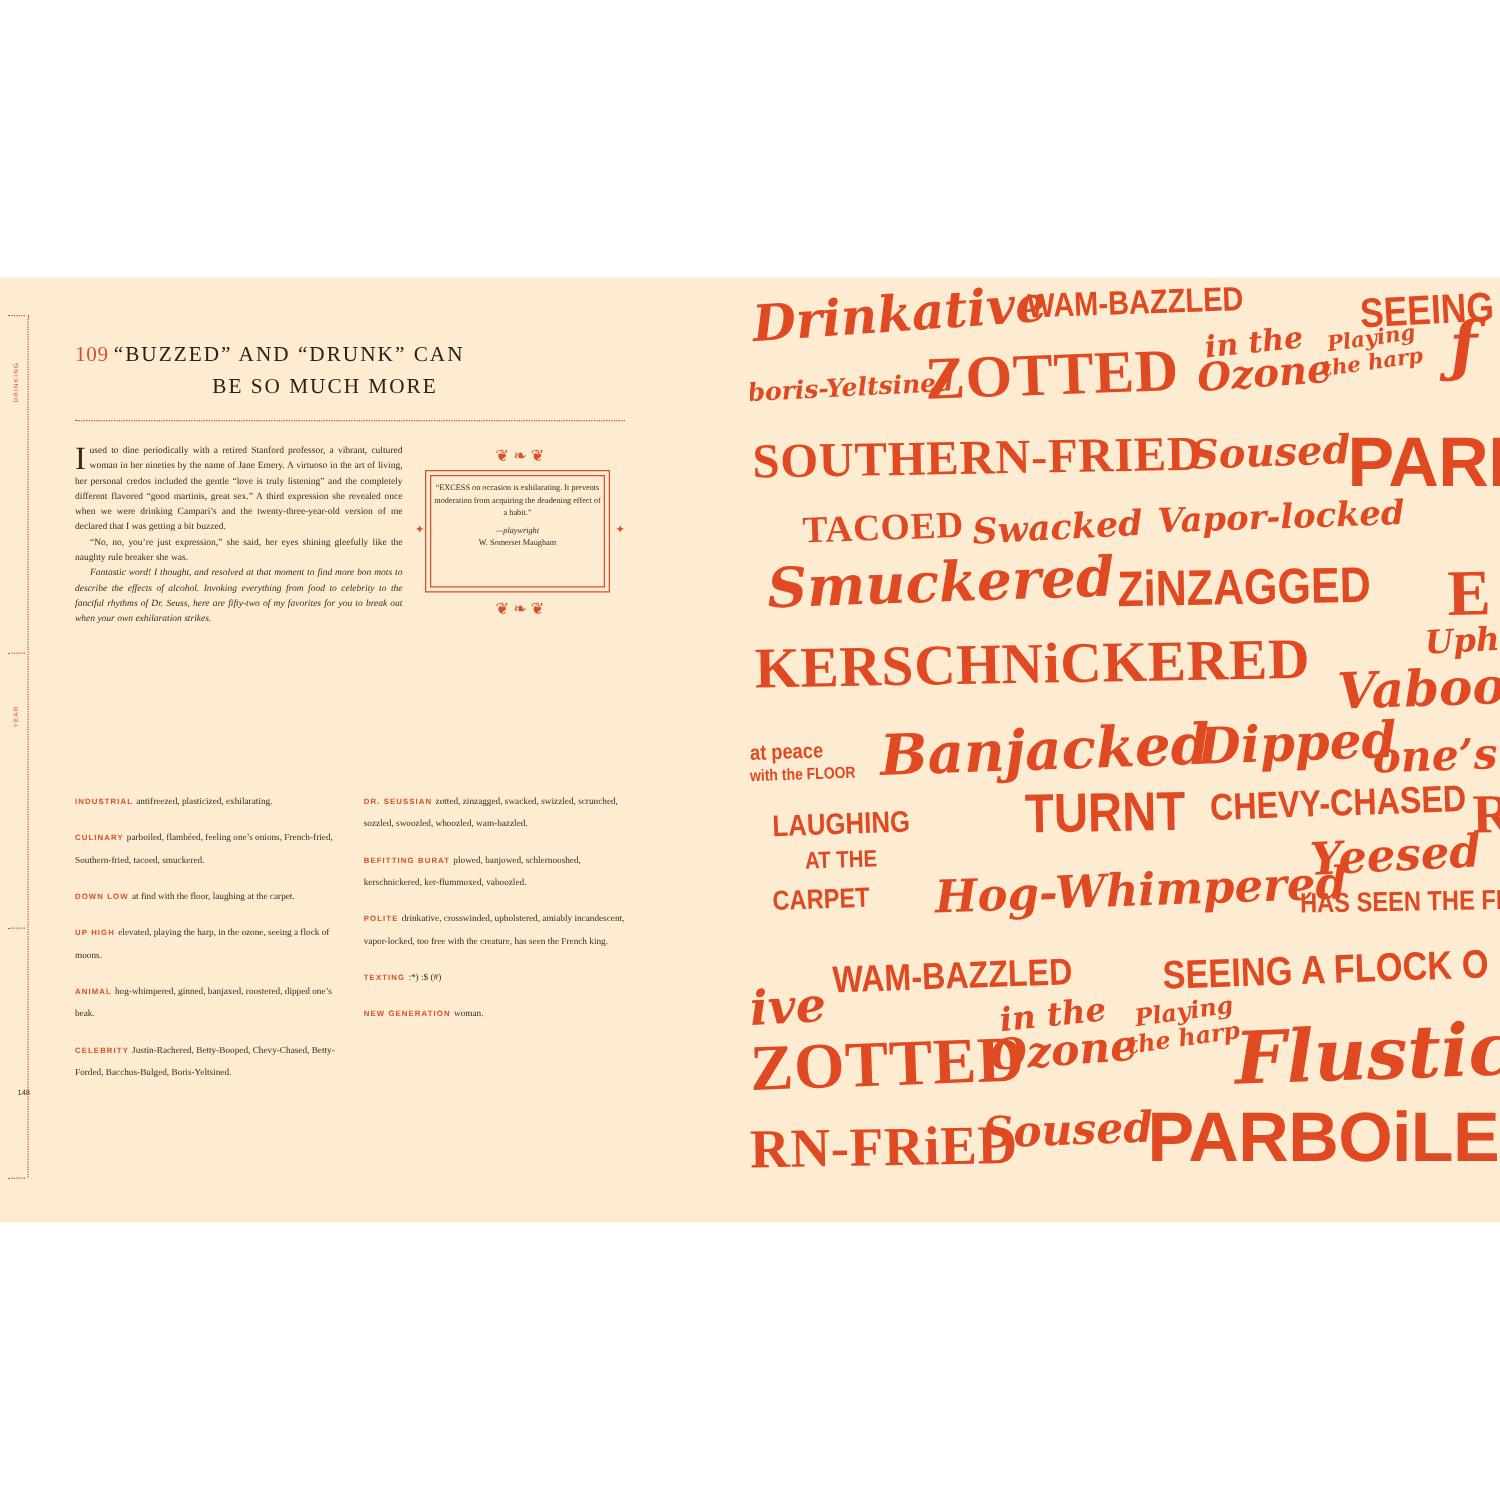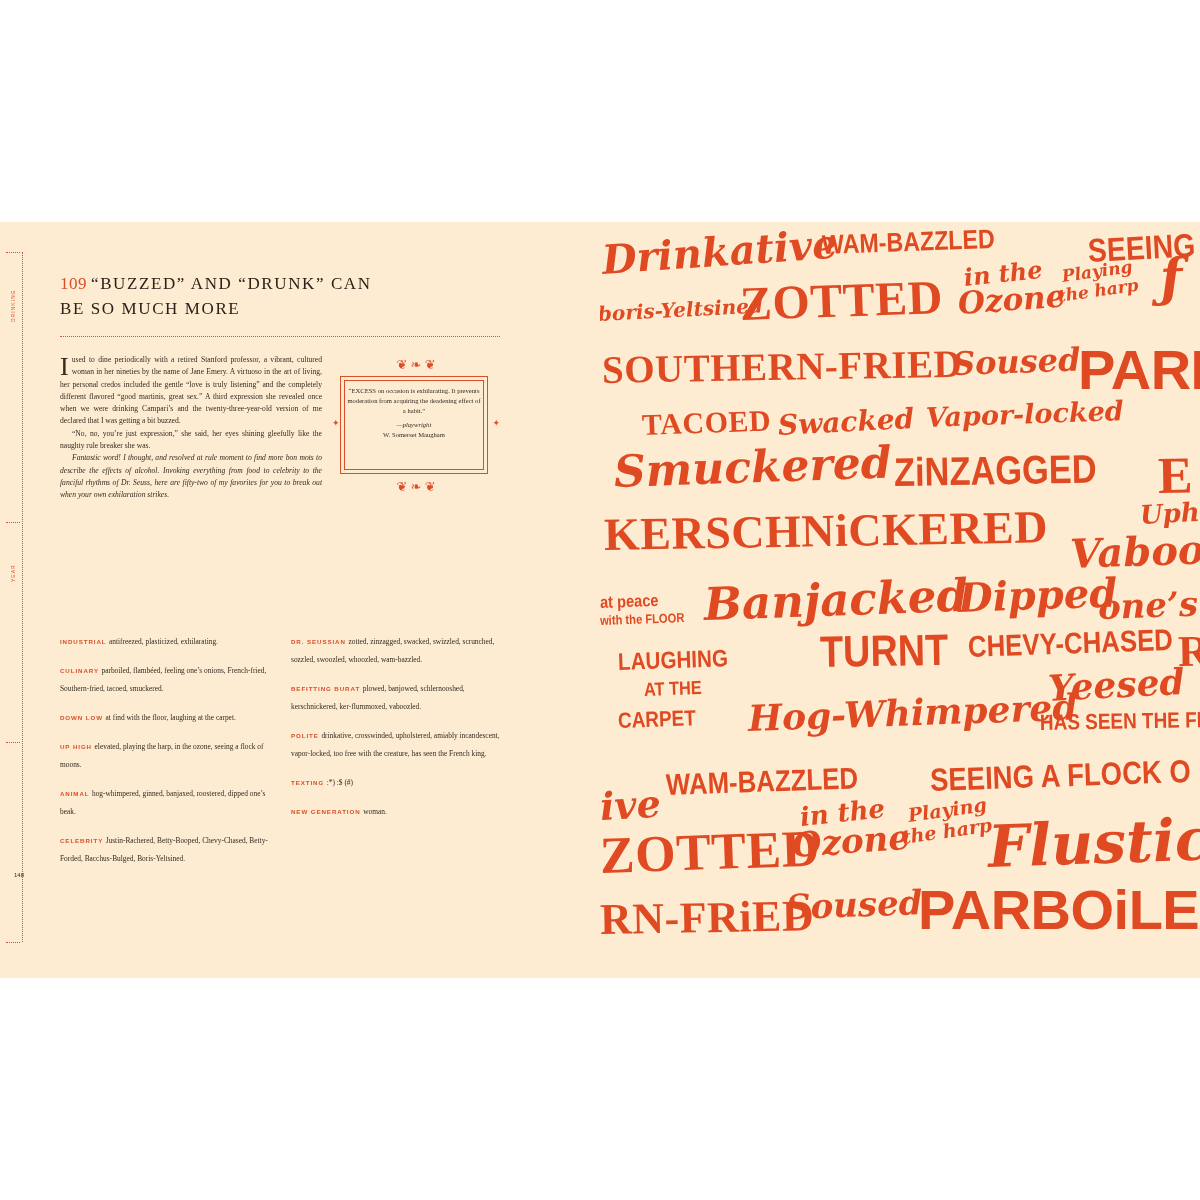--- a/index.html
+++ b/index.html
@@ -91,21 +91,21 @@
     font-size: 17px;
     letter-spacing: 1.6px;
     font-weight: normal;
   }
 
   #chapter-title-line2 {
     color: #2b2118;
     font-family: "Liberation Serif", serif;
     font-size: 17px;
     letter-spacing: 1.6px;
-    text-align: left;
+    text-align: center;
     margin-top: 5px;
     padding-right: 40px;
   }
 
   #head-rule {
     position: absolute;
     left: 60px;
     top: 114px;
     width: 440px;
     height: 0;
@@ -322,21 +322,21 @@
           <div id="quote-text">
             <span>“EXCESS on occasion is exhilarating. It prevents moderation from acquiring the deadening effect of a habit.”</span>
             <span id="quote-attr">—playwright</span>
             <span id="quote-name">W. Somerset Maugham</span>
           </div>
           <div class="orn orn-bot" style="top:126px;">❦&nbsp;❧&nbsp;❦</div>
         </div>
 
         <p class="first"><span class="dropcap">I</span><span>used to dine periodically with a retired Stanford professor, a vibrant, cultured woman in her nineties by the name of Jane Emery. A virtuoso in the art of living, her personal credos included the gentle “love is truly listening” and the completely different flavored “good martinis, great sex.” A third expression she revealed once when we were drinking Campari’s and the twenty-three-year-old version of me declared that I was getting a bit buzzed.</span></p>
         <p>“No, no, you’re just expression,” she said, her eyes shining gleefully like the naughty rule breaker she was.</p>
-        <p class="ital">Fantastic word! I thought, and resolved at rule moment to find more bon mots to describe the effects of alcohol. Invoking everything from food to celebrity to the fanciful rhythms of Dr. Seuss, here are fifty-two of my favorites for you to break out when your own exhilaration strikes.</p>
+        <p class="ital">Fantastic word! I thought, and resolved at that moment to find more bon mots to describe the effects of alcohol. Invoking everything from food to celebrity to the fanciful rhythms of Dr. Seuss, here are fifty-two of my favorites for you to break out when your own exhilaration strikes.</p>
       </div>
 
       <div id="glossary">
         <div class="gcol" id="gcol-left">
             <div class="gitem"><span class="gterm">INDUSTRIAL </span><span class="gdef">antifreezed, plasticized, exhilarating.</span></div>
             <div class="gitem"><span class="gterm">CULINARY </span><span class="gdef">parboiled, flambéed, feeling one’s onions, French-fried, Southern-fried, tacoed, smuckered.</span></div>
             <div class="gitem"><span class="gterm">DOWN LOW </span><span class="gdef">at find with the floor, laughing at the carpet.</span></div>
             <div class="gitem"><span class="gterm">UP HIGH </span><span class="gdef">elevated, playing the harp, in the ozone, seeing a flock of moons.</span></div>
             <div class="gitem"><span class="gterm">ANIMAL </span><span class="gdef">hog-whimpered, ginned, banjaxed, roostered, dipped one’s beak.</span></div>
             <div class="gitem"><span class="gterm">CELEBRITY </span><span class="gdef">Justin-Rachered, Betty-Booped, Chevy-Chased, Betty-Forded, Bacchus-Bulged, Boris-Yeltsined.</span></div>

